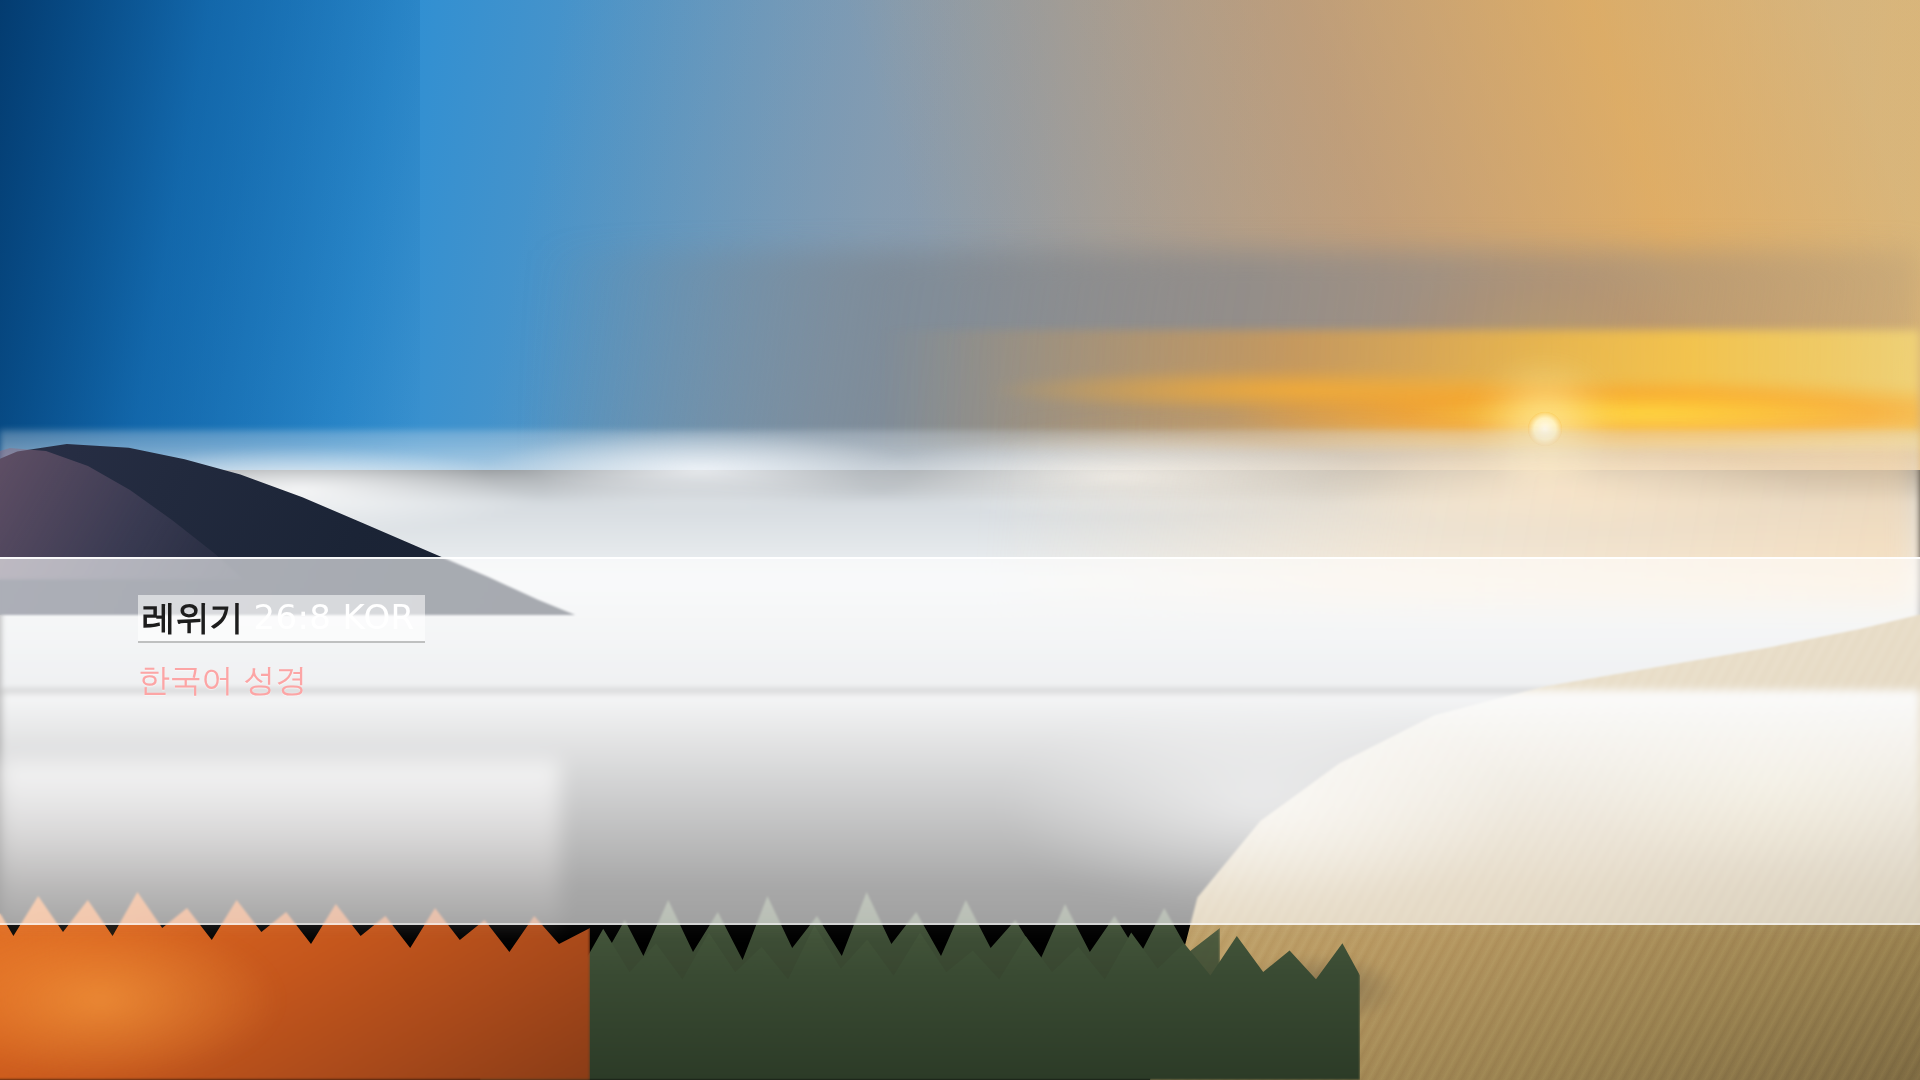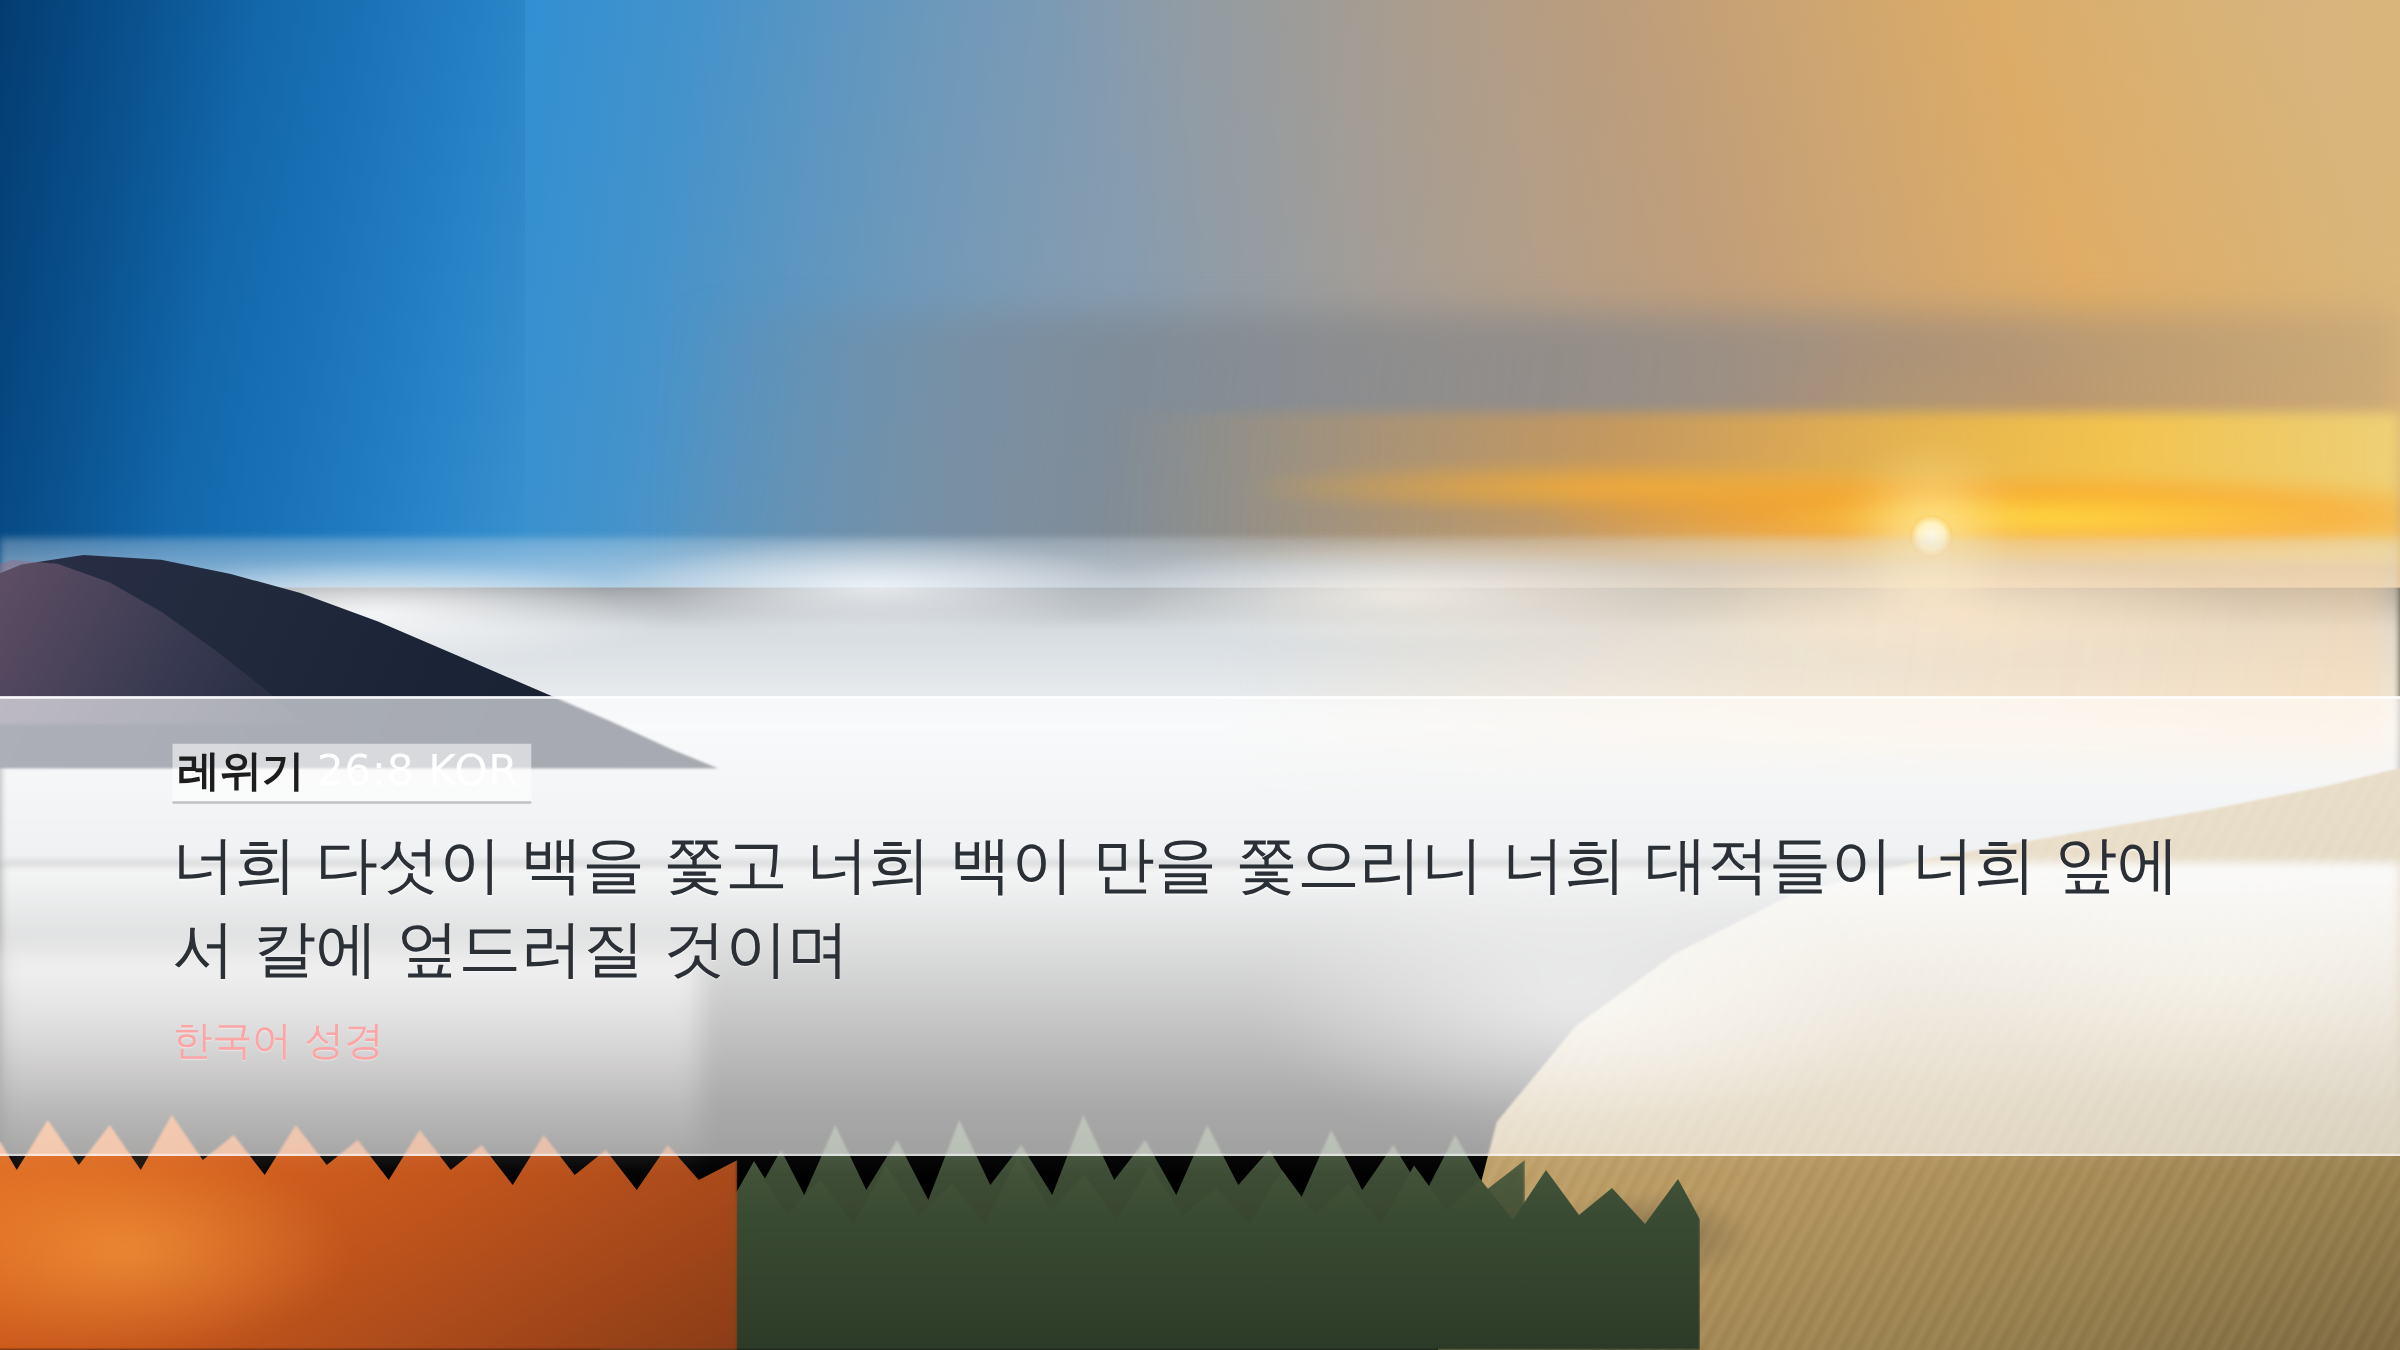--- a/index.html
+++ b/index.html
@@ -282,20 +282,19 @@
   </div>
 
   <div class="verse-panel">
     <div class="verse-inner">
 
       <div class="reference">
         <span class="ref-book">레위기</span>
         <span class="ref-loc">26:8 KOR</span>
       </div>
 
-      <div class="verse-text">너희 다섯이 백을 쫓고 너희 백이 만을 쫓으리니 너희 대적들이 너희 앞에서 칼에 엎드러질 것이며</div>
 
       <div class="attribution">한국어 성경</div>
 
     </div>
   </div>
 
 </div>
 
 </body></html>

